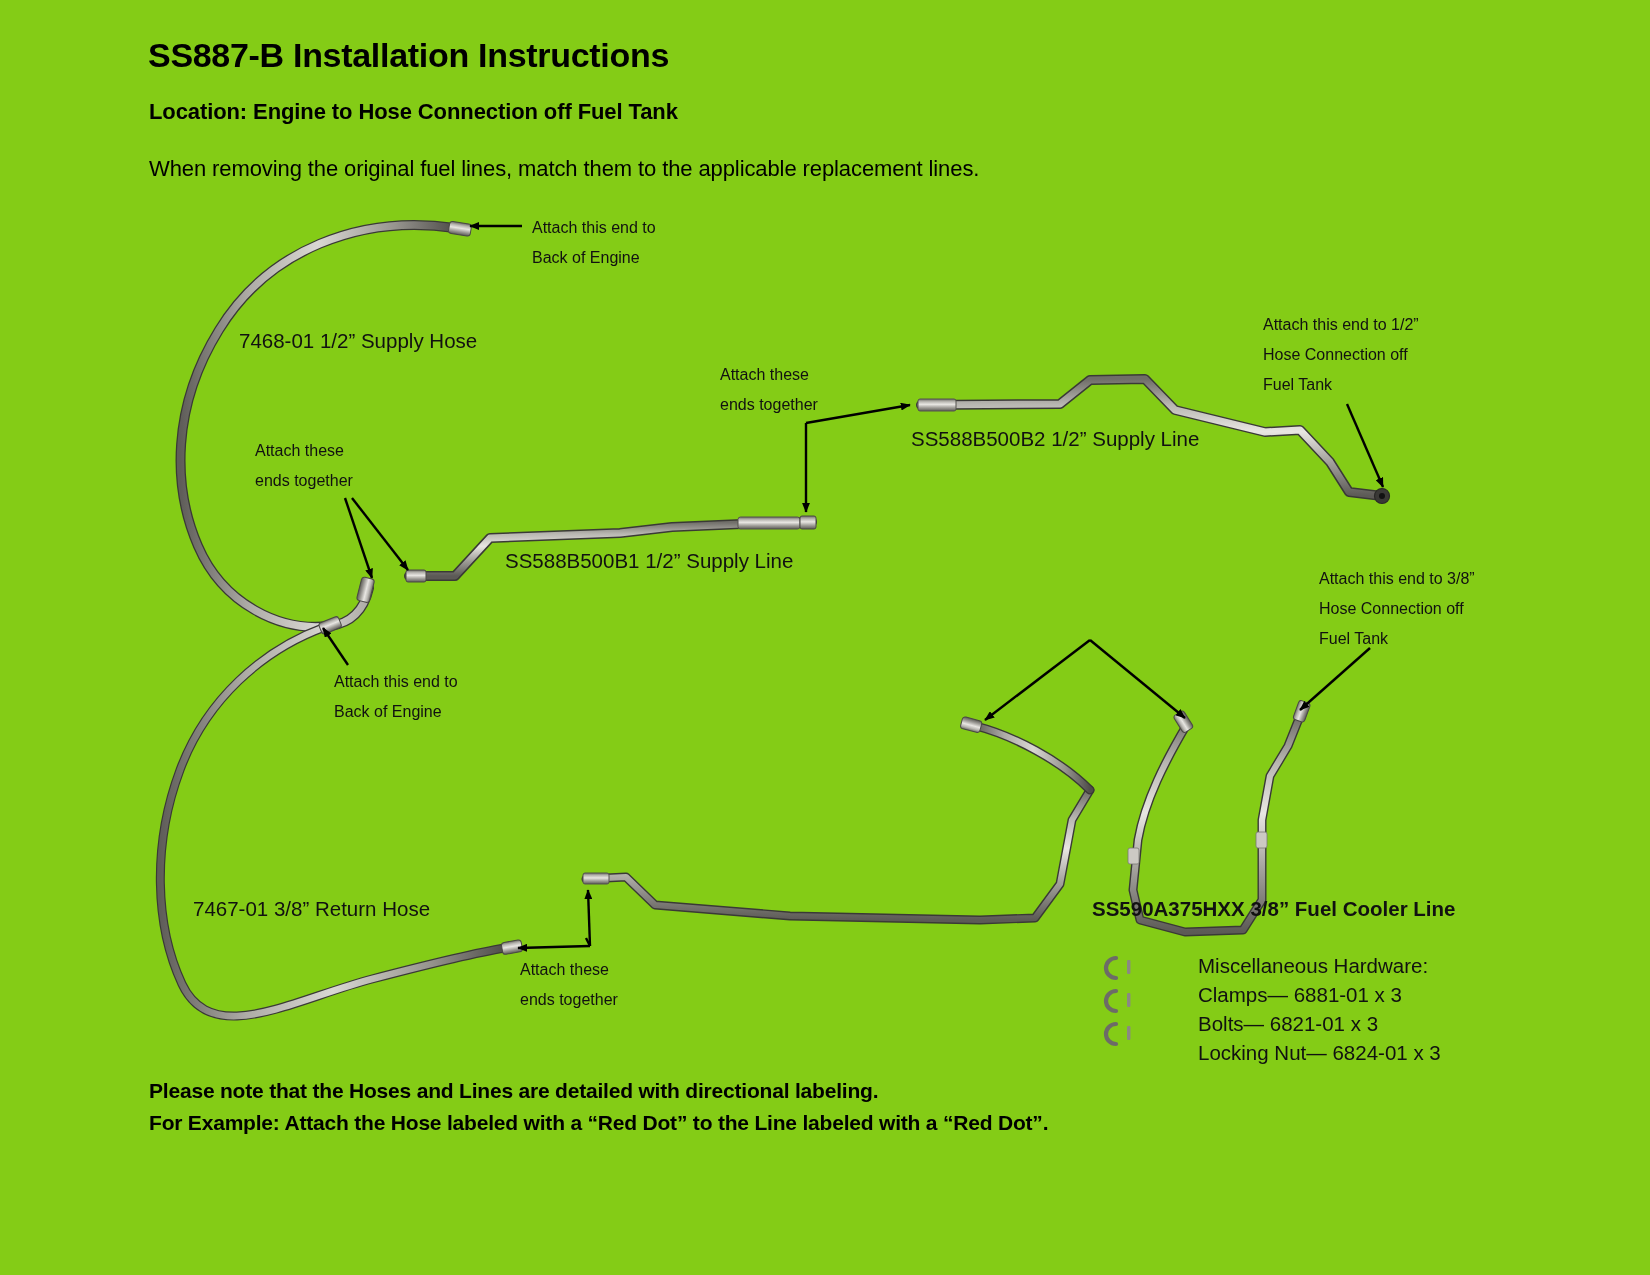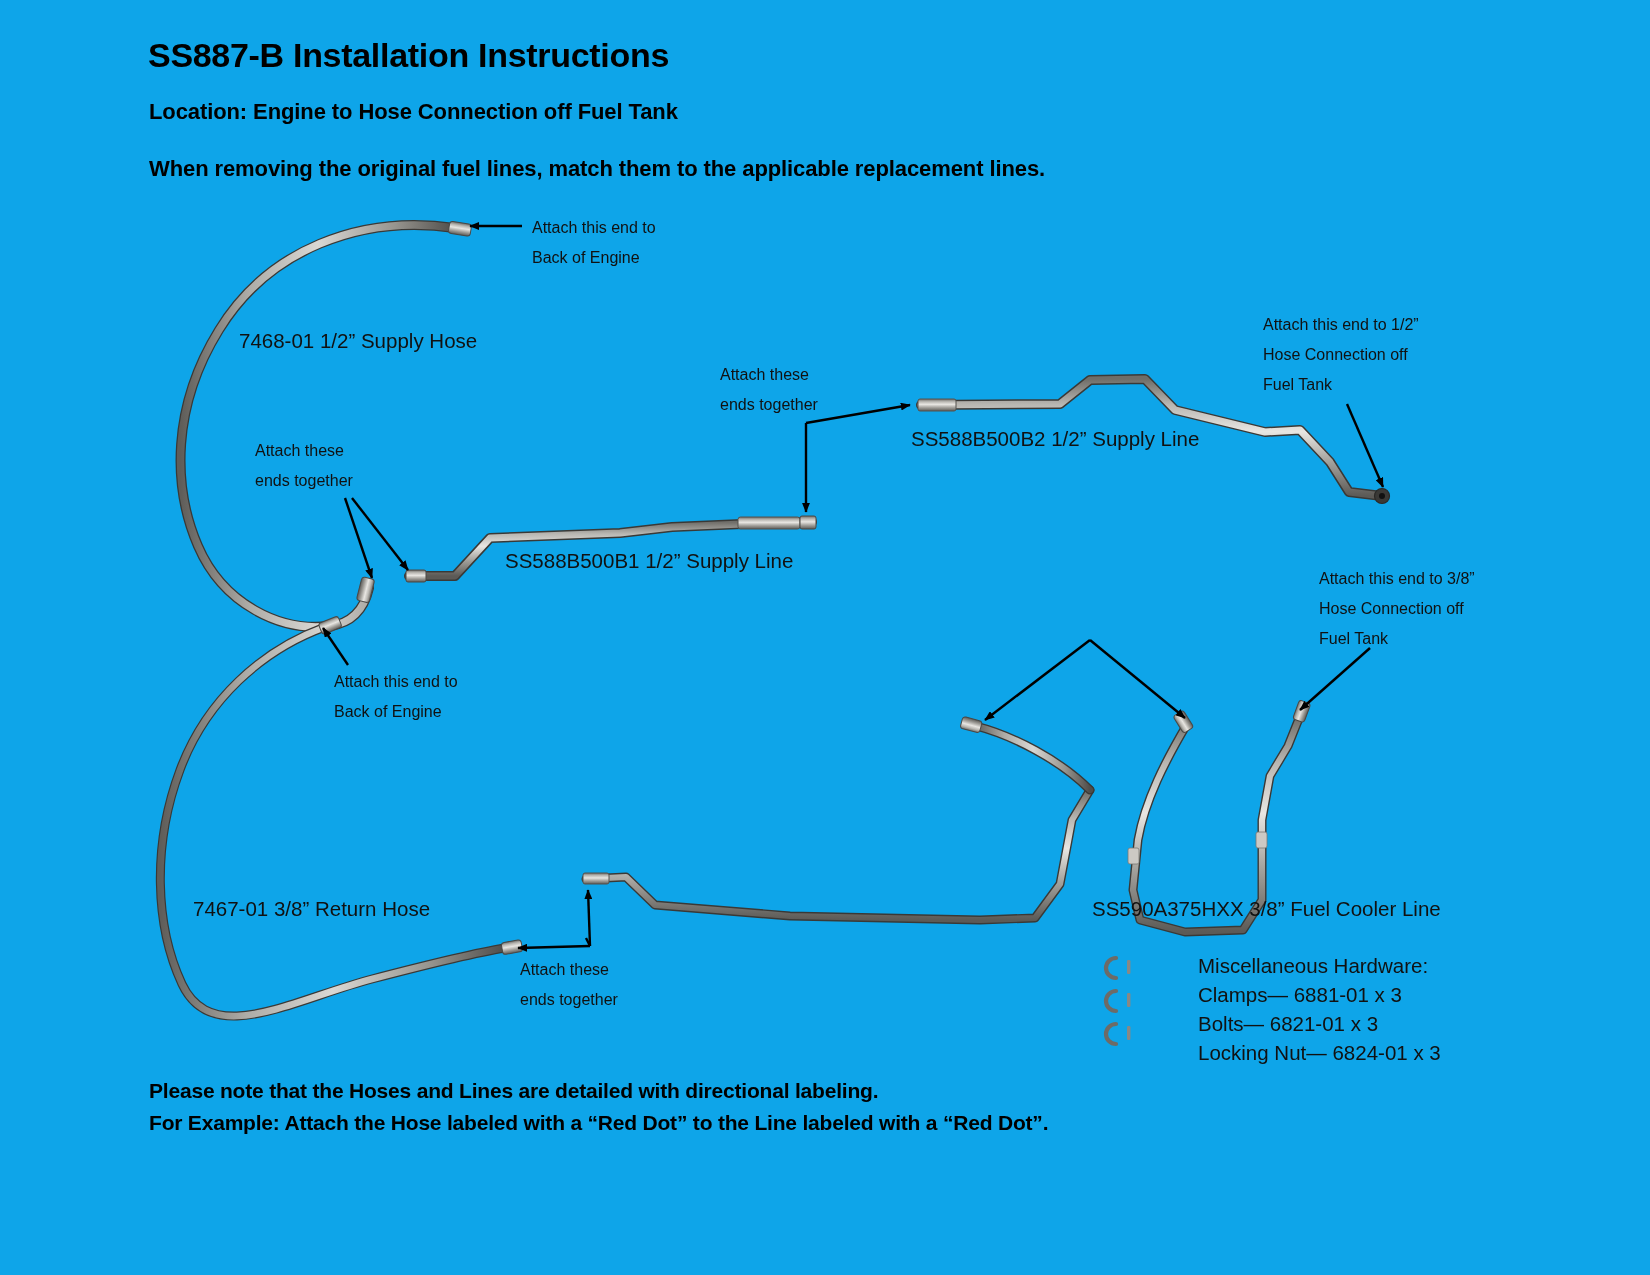--- a/index.html
+++ b/index.html
@@ -8,21 +8,21 @@
     background: #ffffff;
   }
   body {
     font-family: "Liberation Sans", sans-serif;
     color: #000000;
   }
   #page {
     position: relative;
     width: 1650px;
     height: 1275px;
-    background: #0ea5e9;
+    background: #84cc16;
     overflow: hidden;
   }
   
   .doc-title {
     position: absolute;
     left: 148px;
     top: 36px;
     font-size: 34px;
     font-weight: bold;
     letter-spacing: -0.3px;
@@ -36,21 +36,21 @@
     font-weight: bold;
     letter-spacing: -0.1px;
     white-space: nowrap;
     margin-top: 11px;
   }
   .doc-instruction {
     position: absolute;
     left: 149px;
     top: 156px;
     font-size: 22px;
-    font-weight: bold;
+    font-weight: normal;
     letter-spacing: -0.1px;
     white-space: nowrap;
   }
   
   .footer-line {
     position: absolute;
     font-size: 21px;
     font-weight: bold;
     letter-spacing: -0.2px;
     white-space: nowrap;
@@ -286,21 +286,21 @@
 
   <div class="part-label" style="left:239px; top:327px;">7468-01 1/2” Supply Hose</div>
 
   <div class="part-label" style="left:505px; top:547px;">SS588B500B1 1/2” Supply Line</div>
 
   <div class="part-label" style="left:911px; top:425px;">SS588B500B2 1/2” Supply Line</div>
 
   <div class="part-label" style="left:193px; top:895px;">7467-01 3/8” Return Hose</div>
 
 
-  <div class="part-label" style="left:1092px; top:895px;">SS590A375HXX 3/8” Fuel Cooler Line</div>
+  <div class="part-label" style="left:1092px; top:895px;font-weight:bold;">SS590A375HXX 3/8” Fuel Cooler Line</div>
 
   <div class="hw-block" style="left:1183px; top:951px;">Miscellaneous Hardware:
 Clamps— 6881-01 x 3
 Bolts— 6821-01 x 3
 Locking Nut— 6824-01 x 3</div>
 
   <div class="footer-line footer-2">For Example: Attach the Hose labeled with a “Red Dot” to the Line labeled with a “Red Dot”.</div>
 
   <div class="footer-line footer-1">Please note that the Hoses and Lines are detailed with directional labeling.</div>
 

